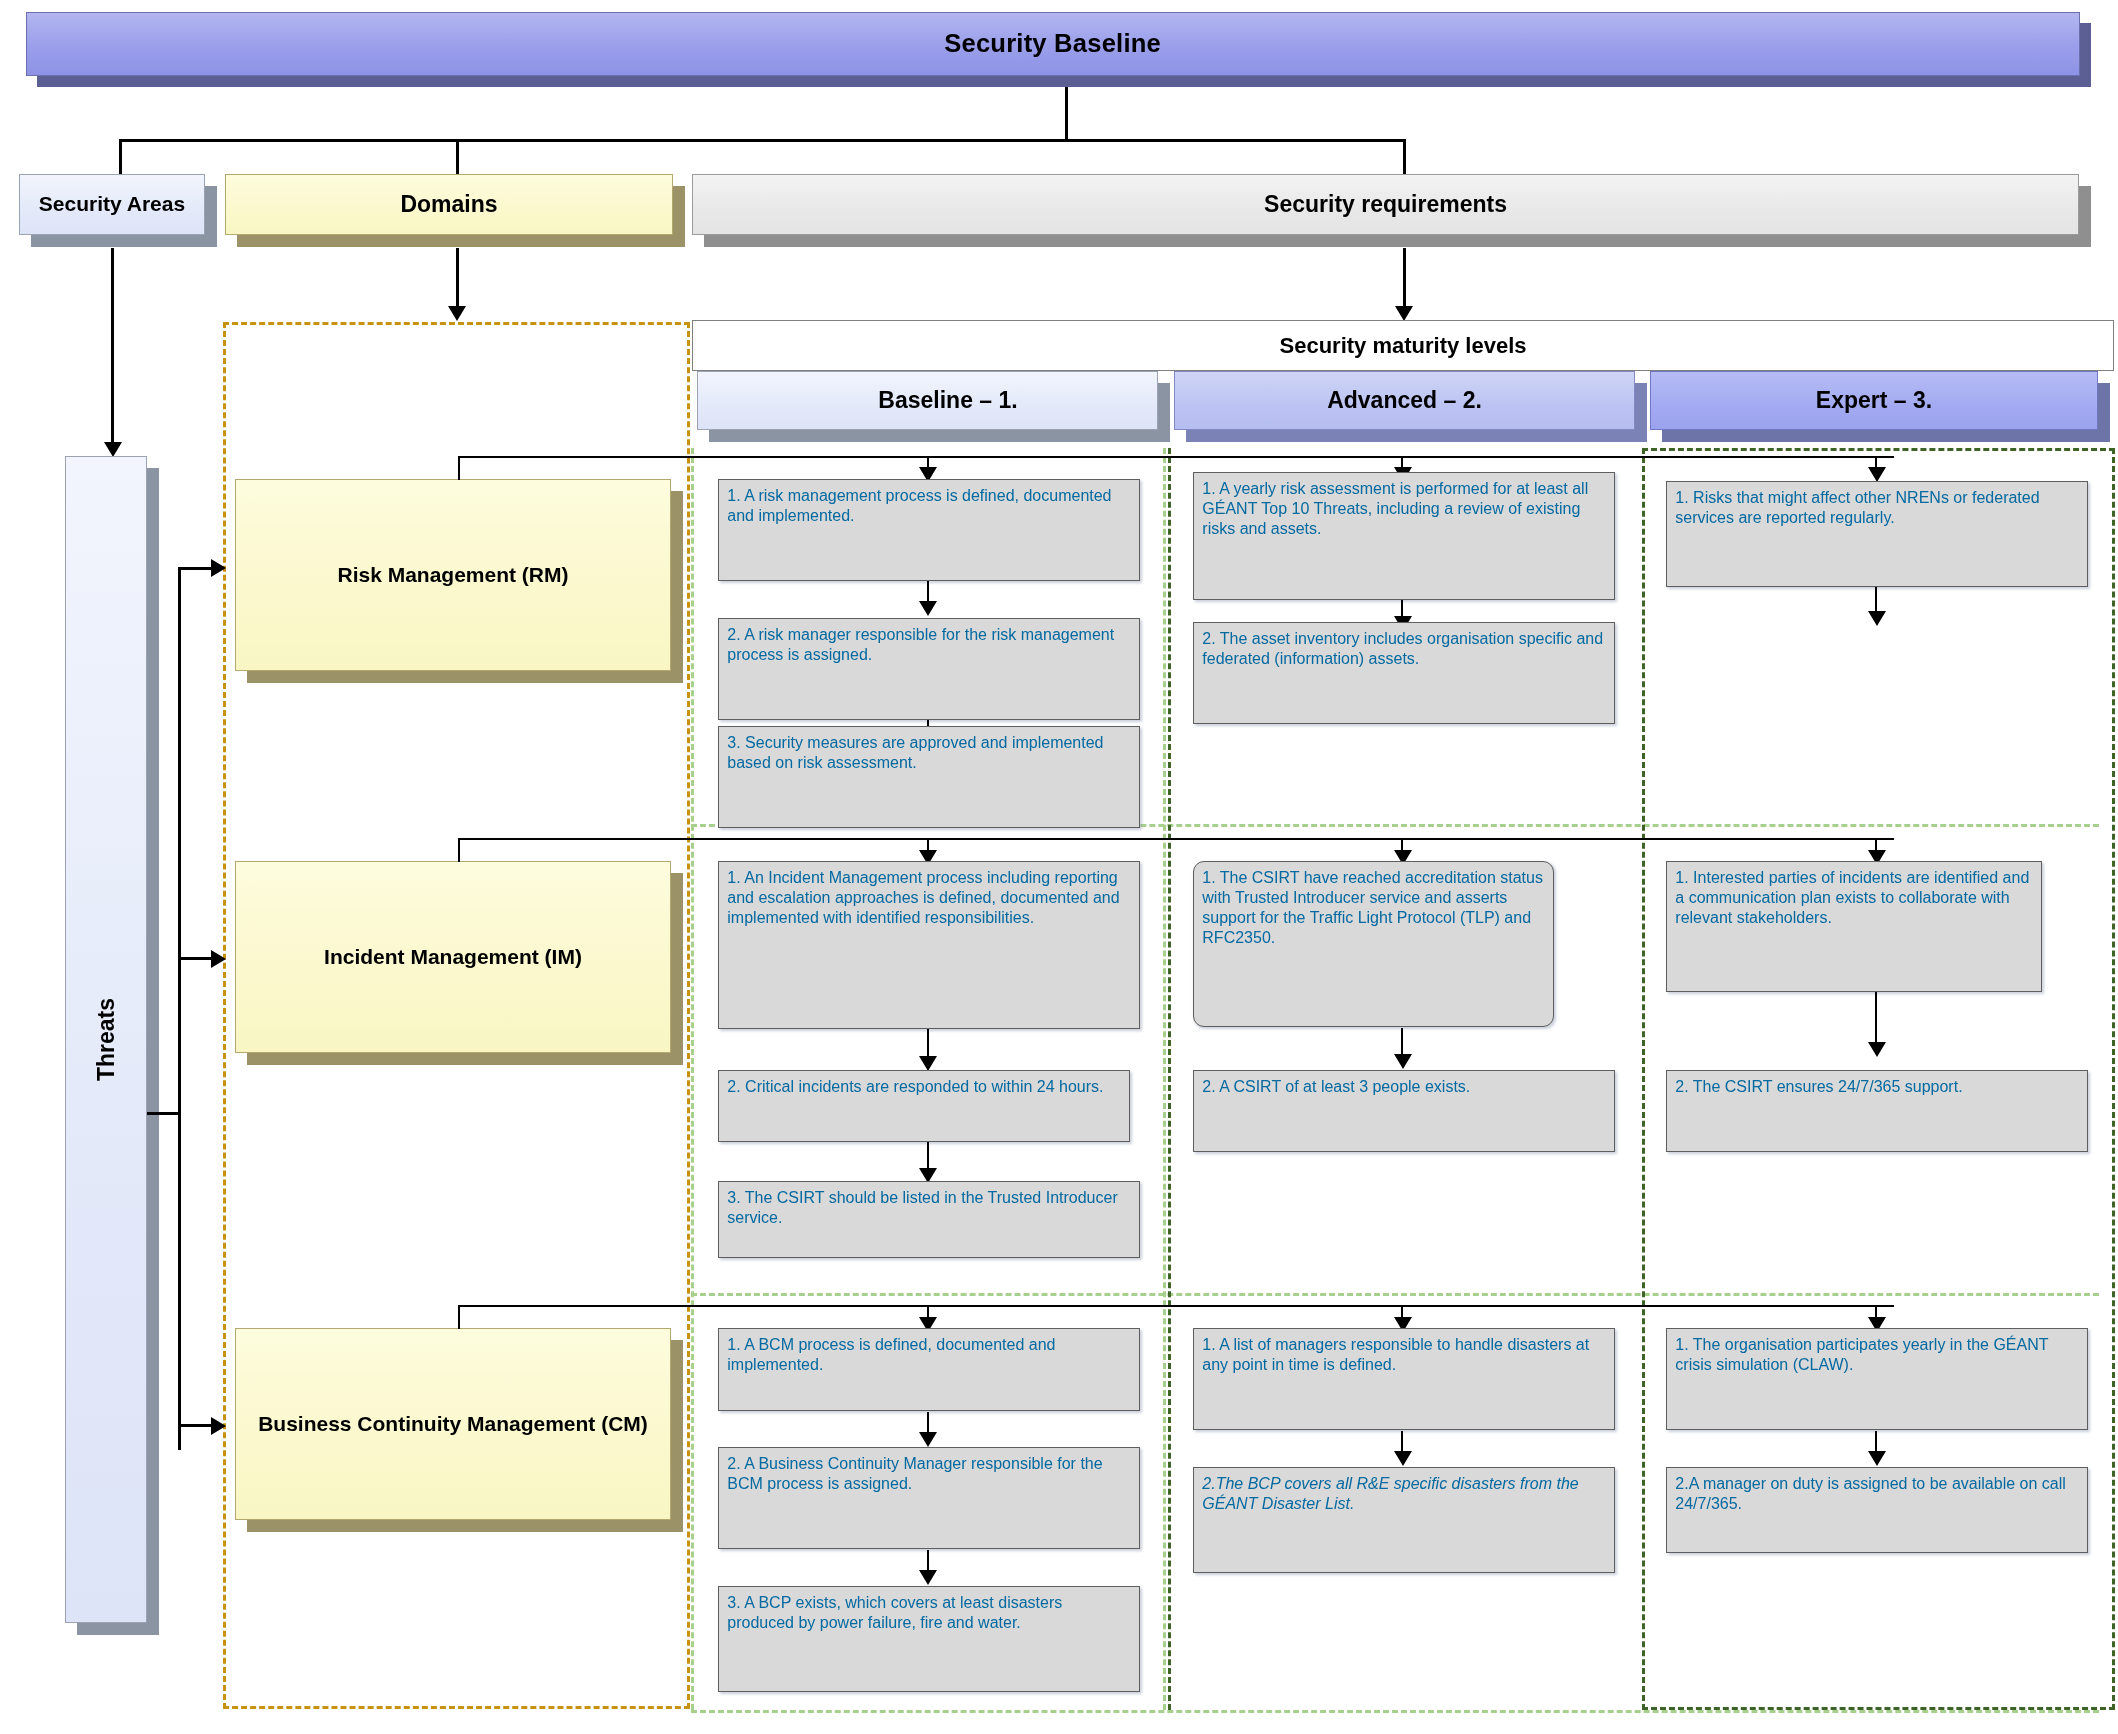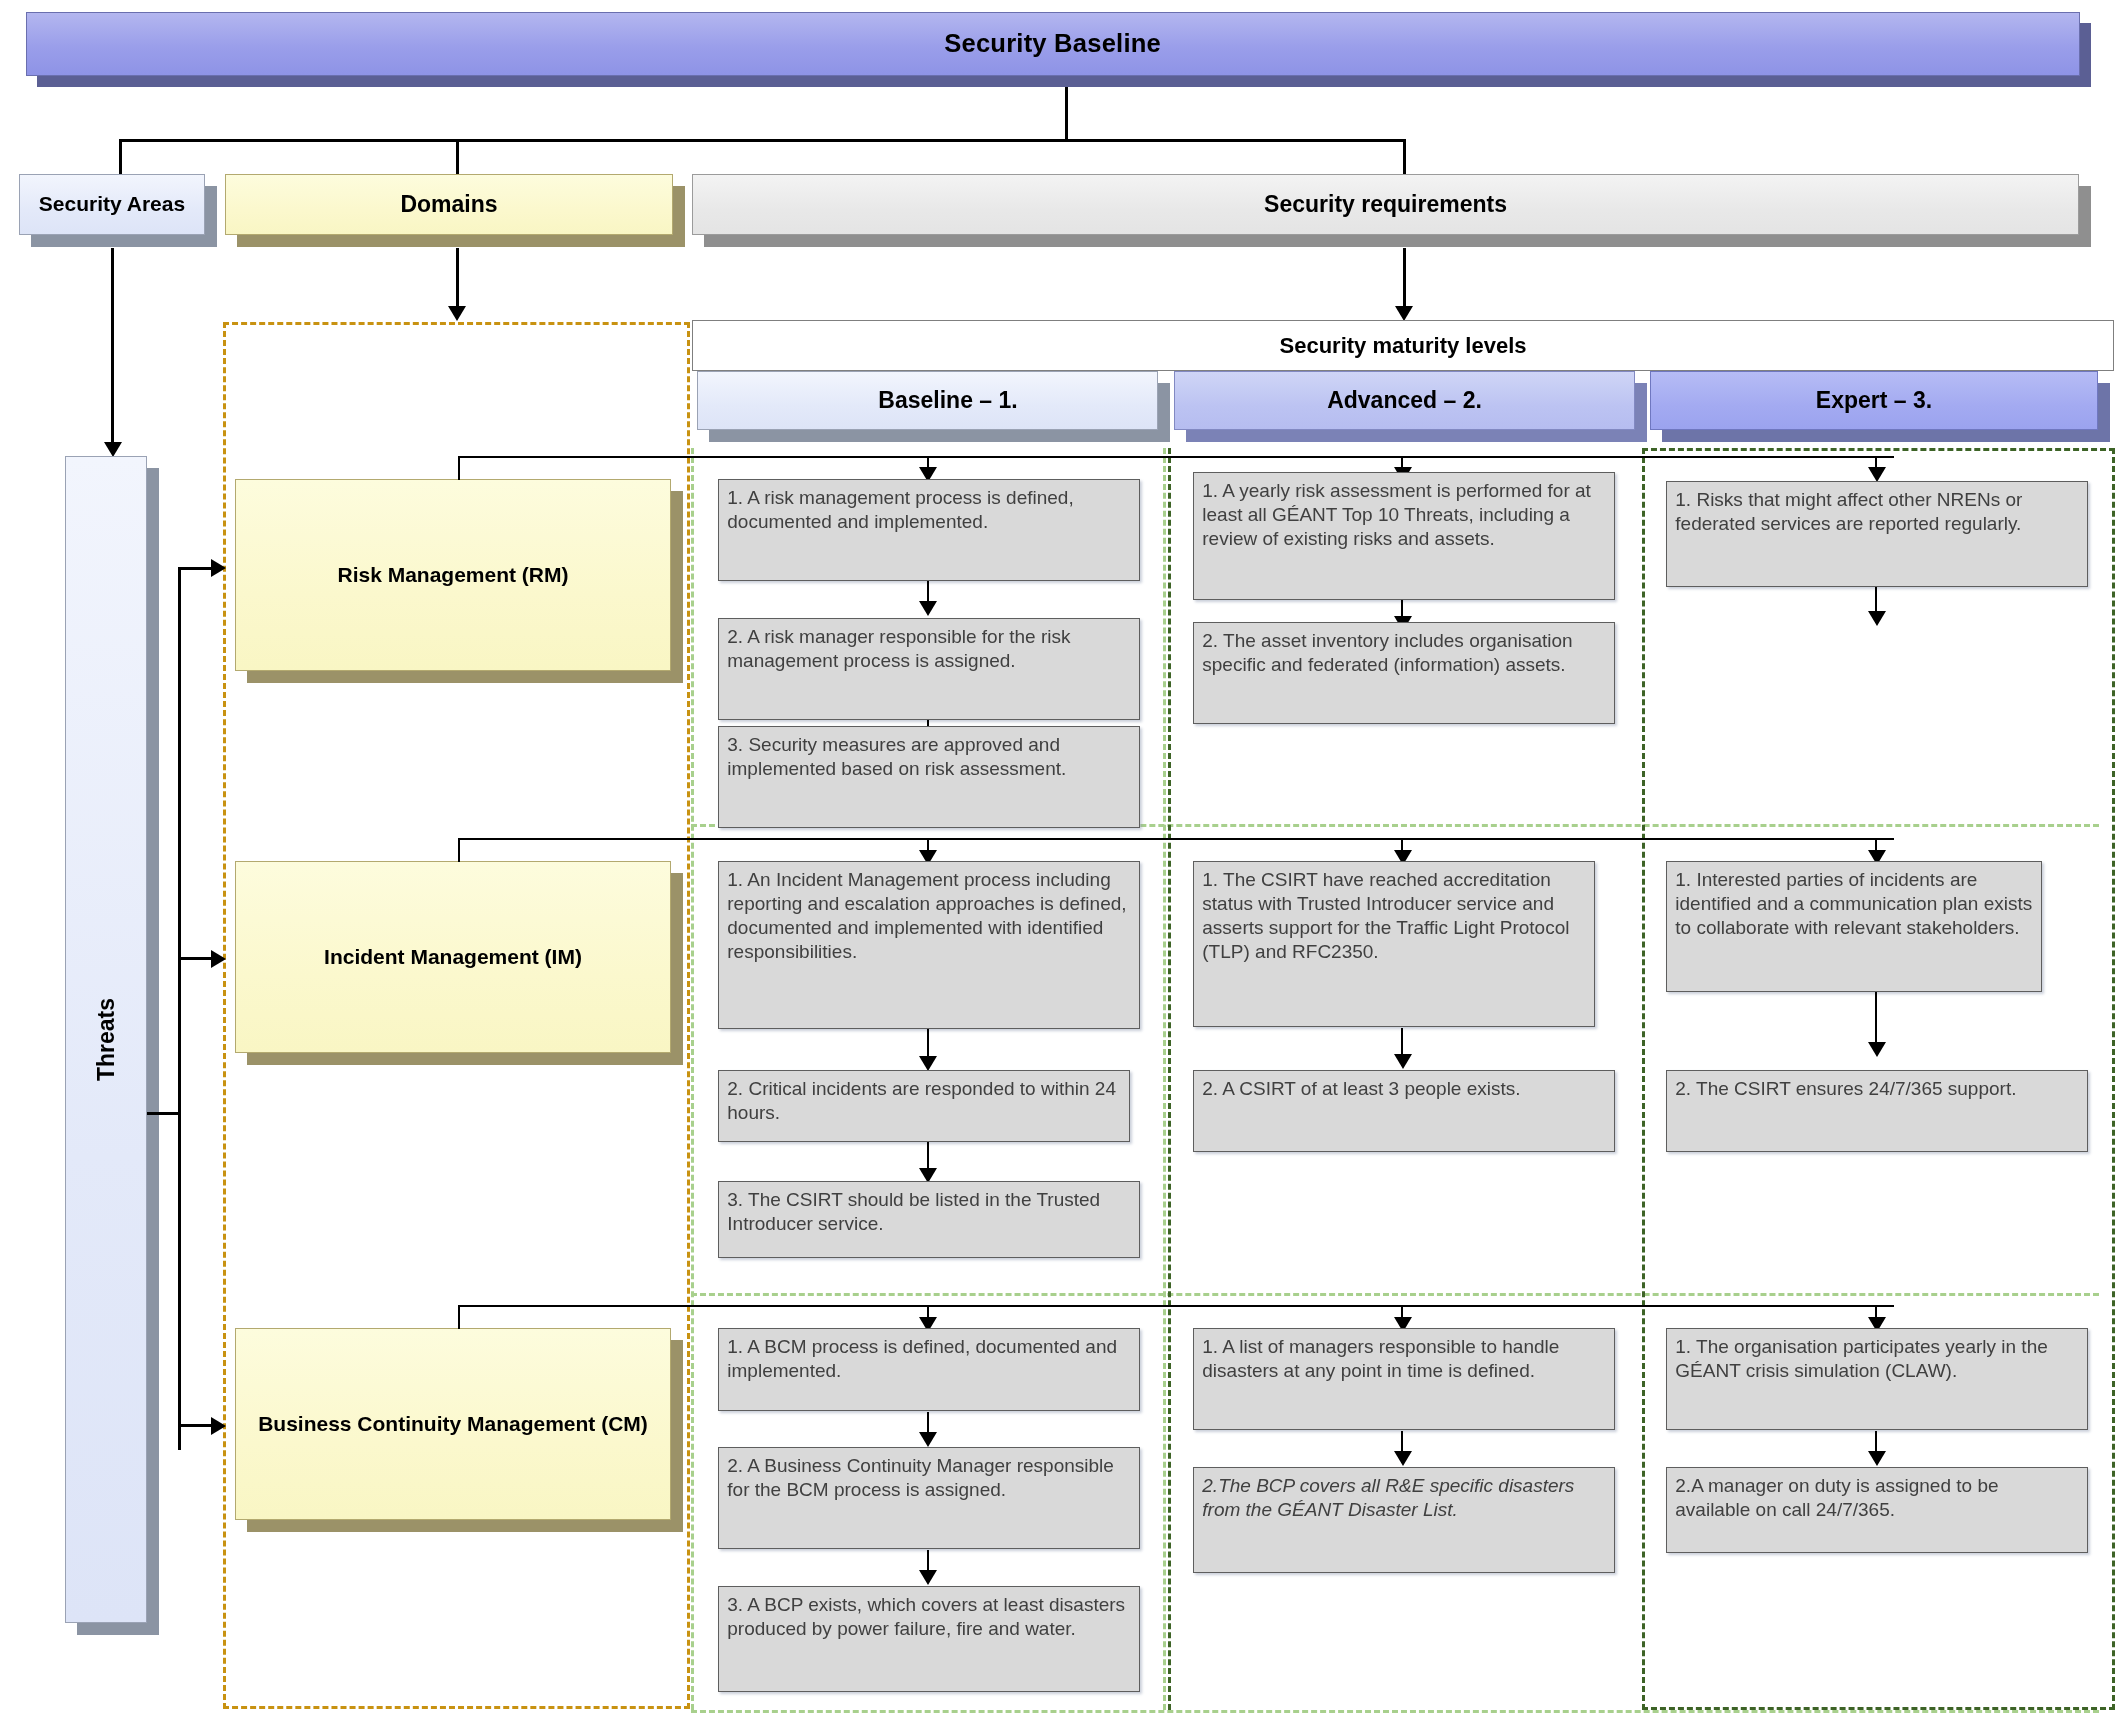--- a/index.html
+++ b/index.html
@@ -44,21 +44,21 @@
   .eb-face{background:linear-gradient(180deg,#b6bcf5 0%,#a3aaf1 60%,#9ba3ef 100%);
            border:0.6px solid #6f77c0;}
   .eb-sh{background:#6d74a8;}
 
   
   .band{position:absolute;box-sizing:border-box;background:#fff;border:0.6px solid #7f7f7f;
         display:flex;align-items:center;justify-content:center;font-weight:bold;font-size:22px;}
 
   
   .req{position:absolute;box-sizing:border-box;background:#d9d9d9;border:1.3px solid #5e5e5e;
-       font-size:19px;line-height:1.26;color:#404040;padding:5.8px 8.3px 3.8px 8.3px;
+       font-size:16px;line-height:1.26;color:#0369a1;padding:5.8px 8.3px 3.8px 8.3px;
        box-shadow:1.9px 1.9px 2.6px rgba(140,150,175,.45);}
 
   
   .domtile{font-size:21px;font-weight:bold;line-height:1.3;}
 
   
   .vert{writing-mode:vertical-rl;transform:rotate(180deg);font-weight:bold;font-size:23px;}
 
   
   .ln{position:absolute;background:#000;}
@@ -238,21 +238,21 @@
   <div class="arrow-d" style="left:1868px;top:611px;"></div>
 
   <div class="req" style="left:718px;top:861px;width:422px;height:168px;">1. An Incident Management process including reporting and escalation approaches is defined, documented and implemented with identified responsibilities.</div>
   <div class="ln vln" style="left:927px;top:1029px;width:1.9px;height:38px;"></div>
   <div class="arrow-d" style="left:919px;top:1056px;"></div>
   <div class="req" style="left:718px;top:1070px;width:412px;height:72px;">2. Critical incidents are responded to within 24 hours.</div>
   <div class="ln vln" style="left:927px;top:1142px;width:1.9px;height:38px;"></div>
   <div class="arrow-d" style="left:919px;top:1168px;"></div>
   <div class="req" style="left:718px;top:1181px;width:422px;height:77px;">3. The CSIRT should be listed in the Trusted Introducer service.</div>
 
-  <div class="req" style="left:1193px;top:861px;width:402px;height:166px;">1. The CSIRT have reached accreditation status with Trusted Introducer service and asserts support for the Traffic Light Protocol (TLP) and RFC2350.</div>
+  <div class="req" style="left:1193px;top:861px;width:361px;height:166px;border-radius:11px;">1. The CSIRT have reached accreditation status with Trusted Introducer service and asserts support for the Traffic Light Protocol (TLP) and RFC2350.</div>
   <div class="ln vln" style="left:1401px;top:1028px;width:1.9px;height:38px;"></div>
   <div class="arrow-d" style="left:1394px;top:1054px;"></div>
   <div class="req" style="left:1193px;top:1070px;width:422px;height:82px;">2. A CSIRT of at least 3 people exists.</div>
 
   <div class="req" style="left:1666px;top:861px;width:376px;height:131px;">1. Interested parties of incidents are identified and a communication plan exists to collaborate with relevant stakeholders.</div>
   <div class="ln vln" style="left:1875px;top:992px;width:1.9px;height:61px;"></div>
   <div class="arrow-d" style="left:1868px;top:1042px;"></div>
   <div class="req" style="left:1666px;top:1070px;width:422px;height:82px;">2. The CSIRT ensures 24/7/365 support.</div>
 
   <div class="req" style="left:718px;top:1328px;width:422px;height:83px;">1. A BCM process is defined, documented and implemented.</div>

